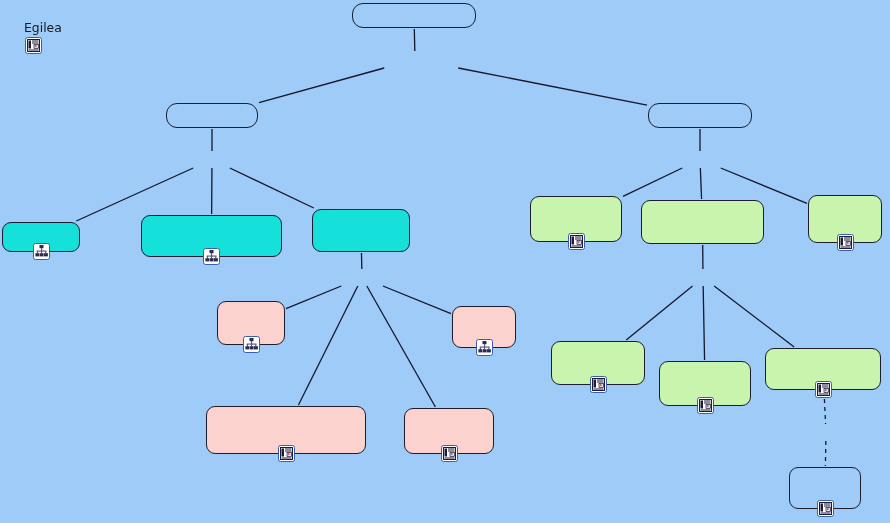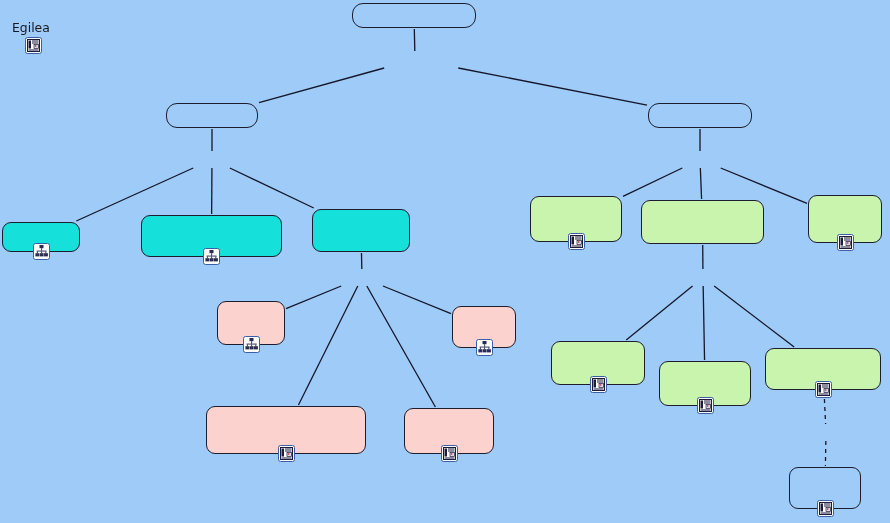--- a/index.html
+++ b/index.html
@@ -51,20 +51,21 @@
     text-align: center;
     white-space: pre-line;
     z-index: 2;
     background: transparent;
   }
   .corner-label {
     position: absolute;
     color: #17171f;
     font-size: 12.4px;
     z-index: 2;
+    margin-left: 12px;
   }
 
   
   .nodeicon {
     position: absolute;
     width: 17px;
     height: 17px;
     z-index: 6;
   }
   .nodeicon svg { display: block; width: 17px; height: 17px; }

